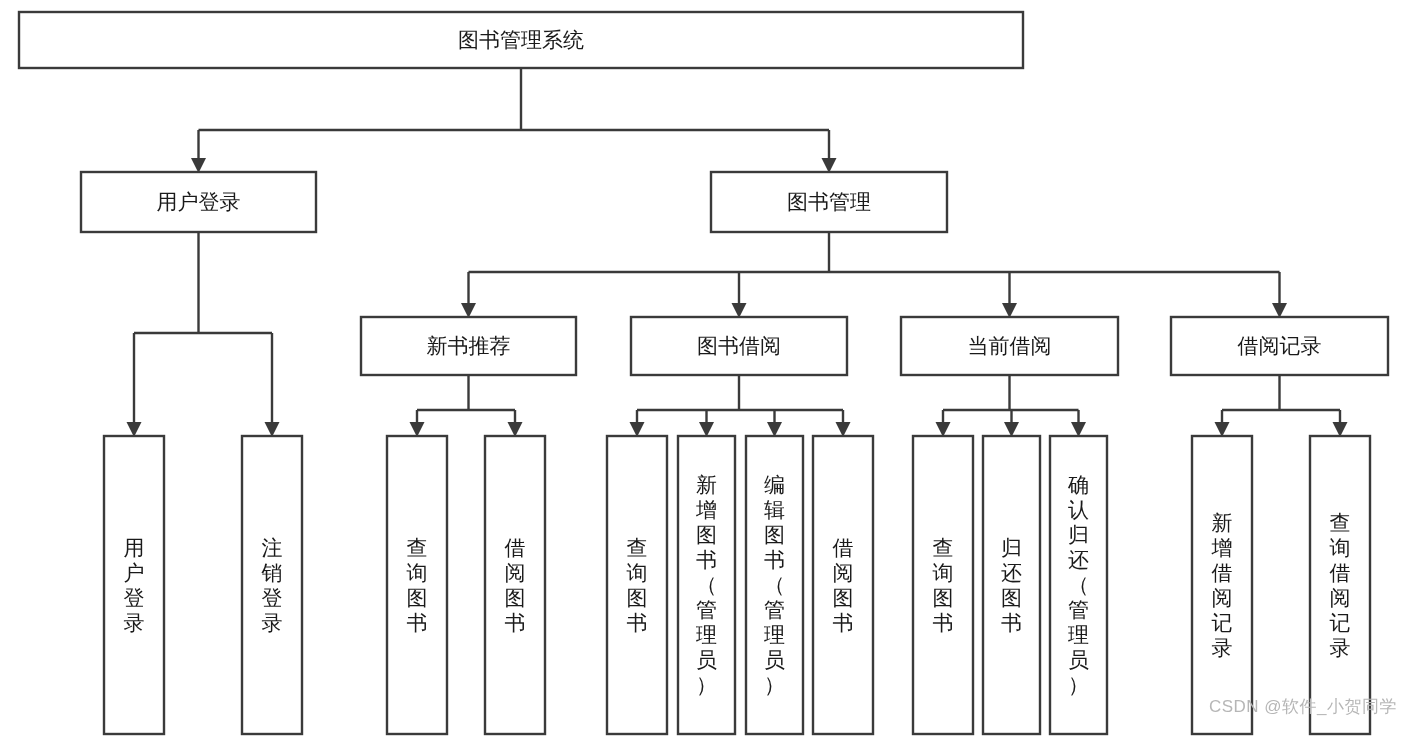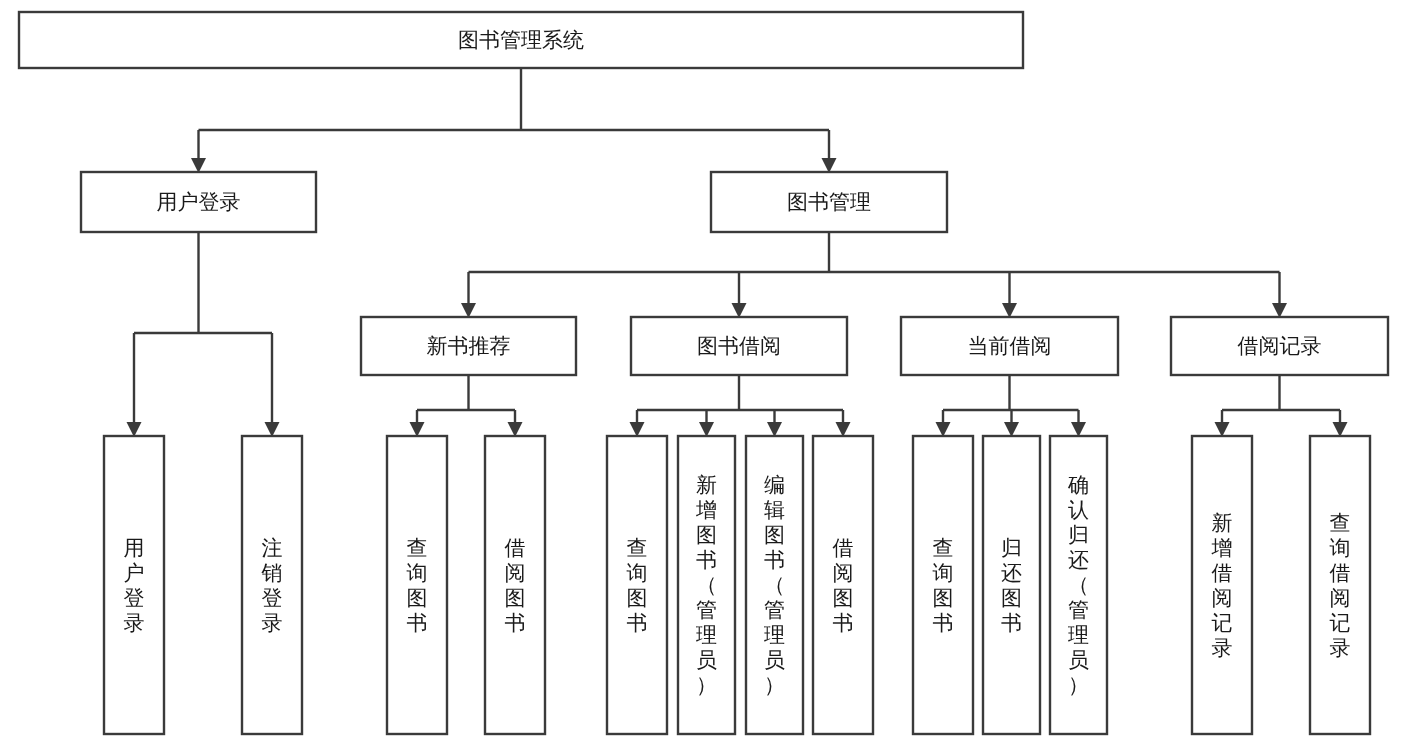--- a/index.html
+++ b/index.html
@@ -202,13 +202,14 @@
         <g>
           <rect x="1192" y="436" width="60" height="298" class="node-box"></rect>
           <text x="1222" class="node-label-v"><tspan x="1222" y="529.5">新</tspan><tspan x="1222" y="554.5">增</tspan><tspan x="1222" y="579.5">借</tspan><tspan x="1222" y="604.5">阅</tspan><tspan x="1222" y="629.5">记</tspan><tspan x="1222" y="654.5">录</tspan></text>
         </g>
         <g>
           <rect x="1310" y="436" width="60" height="298" class="node-box"></rect>
           <text x="1340" class="node-label-v"><tspan x="1340" y="529.5">查</tspan><tspan x="1340" y="554.5">询</tspan><tspan x="1340" y="579.5">借</tspan><tspan x="1340" y="604.5">阅</tspan><tspan x="1340" y="629.5">记</tspan><tspan x="1340" y="654.5">录</tspan></text>
         </g>
       </g>
   </svg>
+  <div class="watermark-text">CSDN @软件_小贺同学</div>
 </div>
 
 </body></html>

